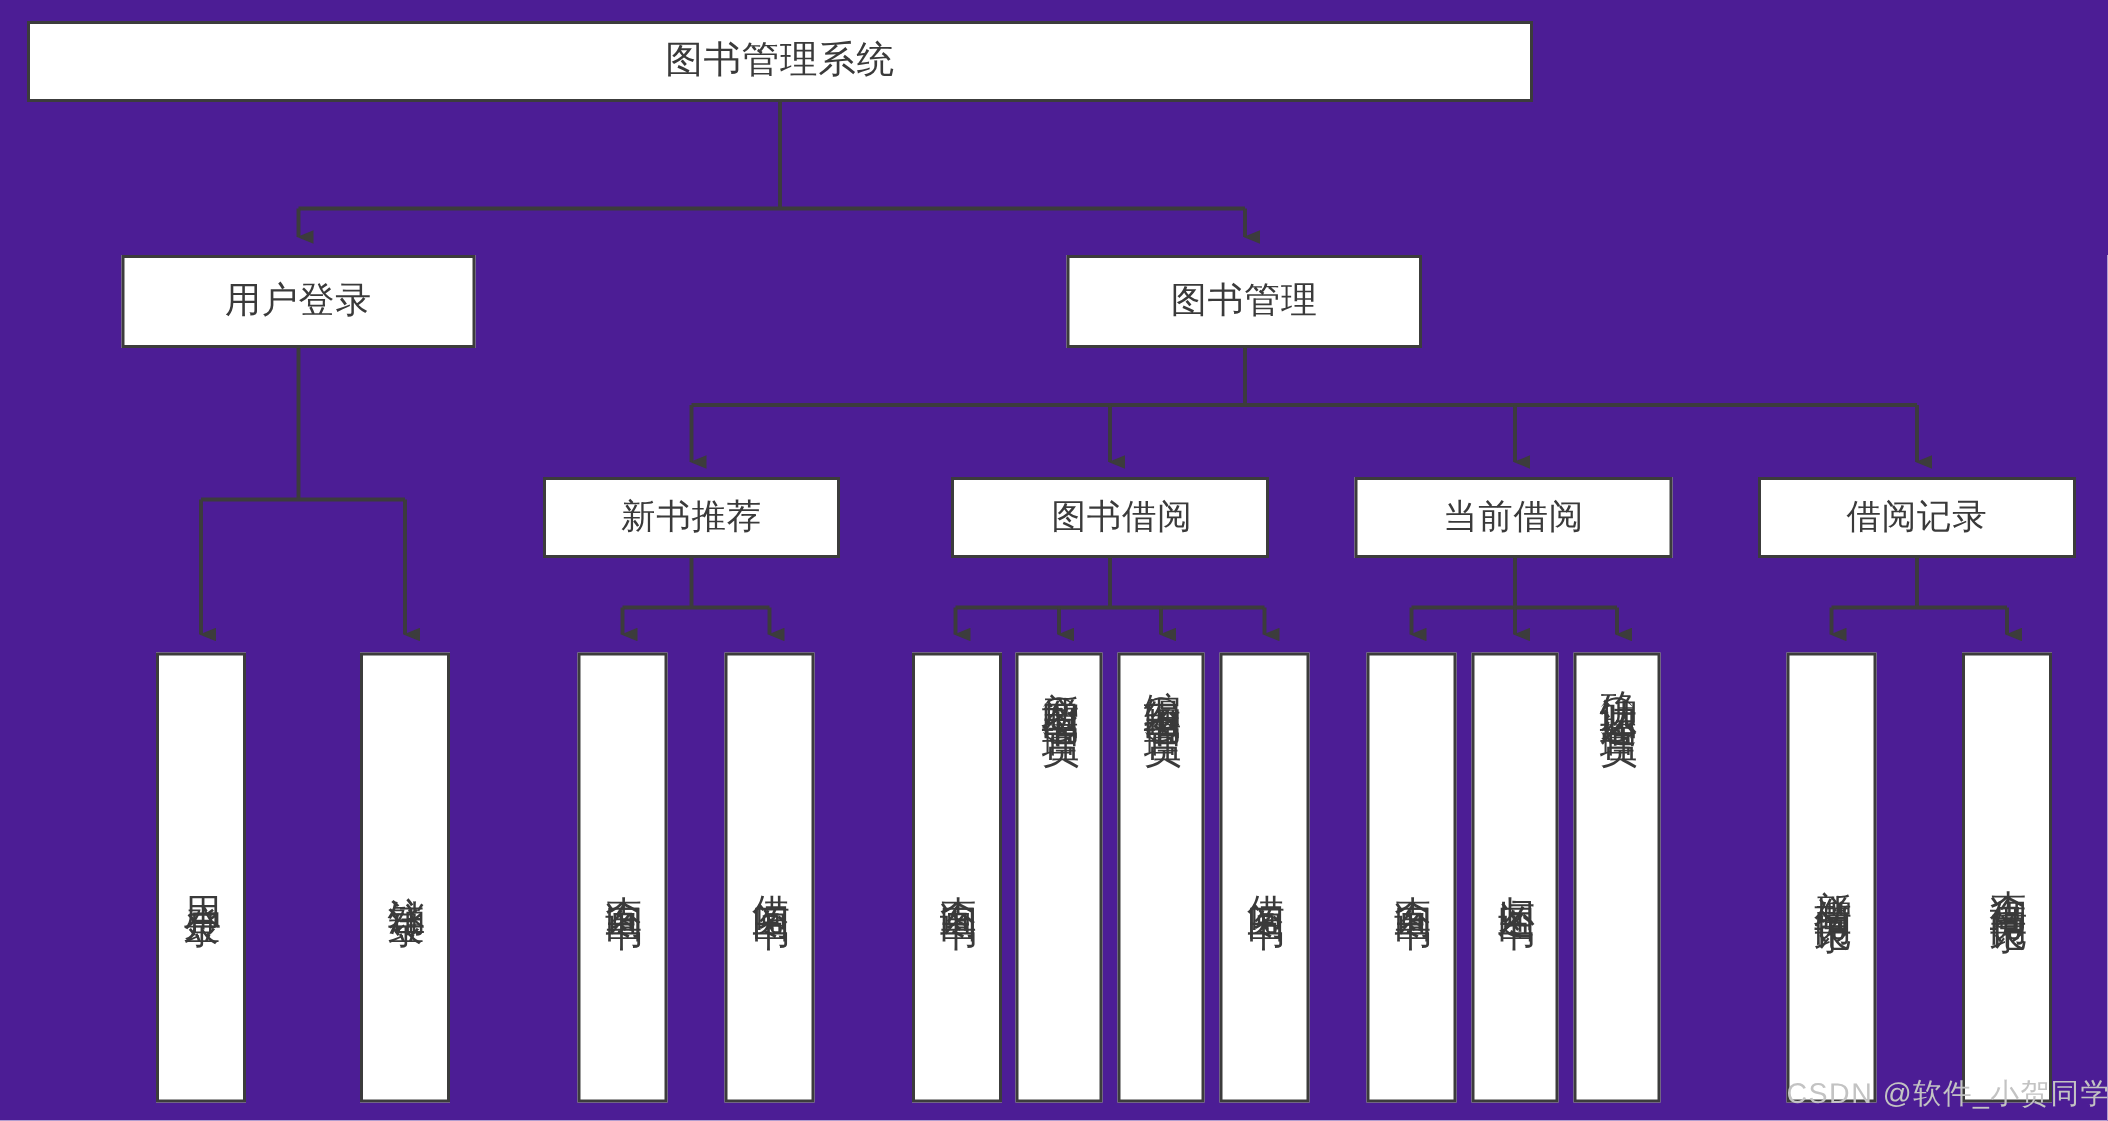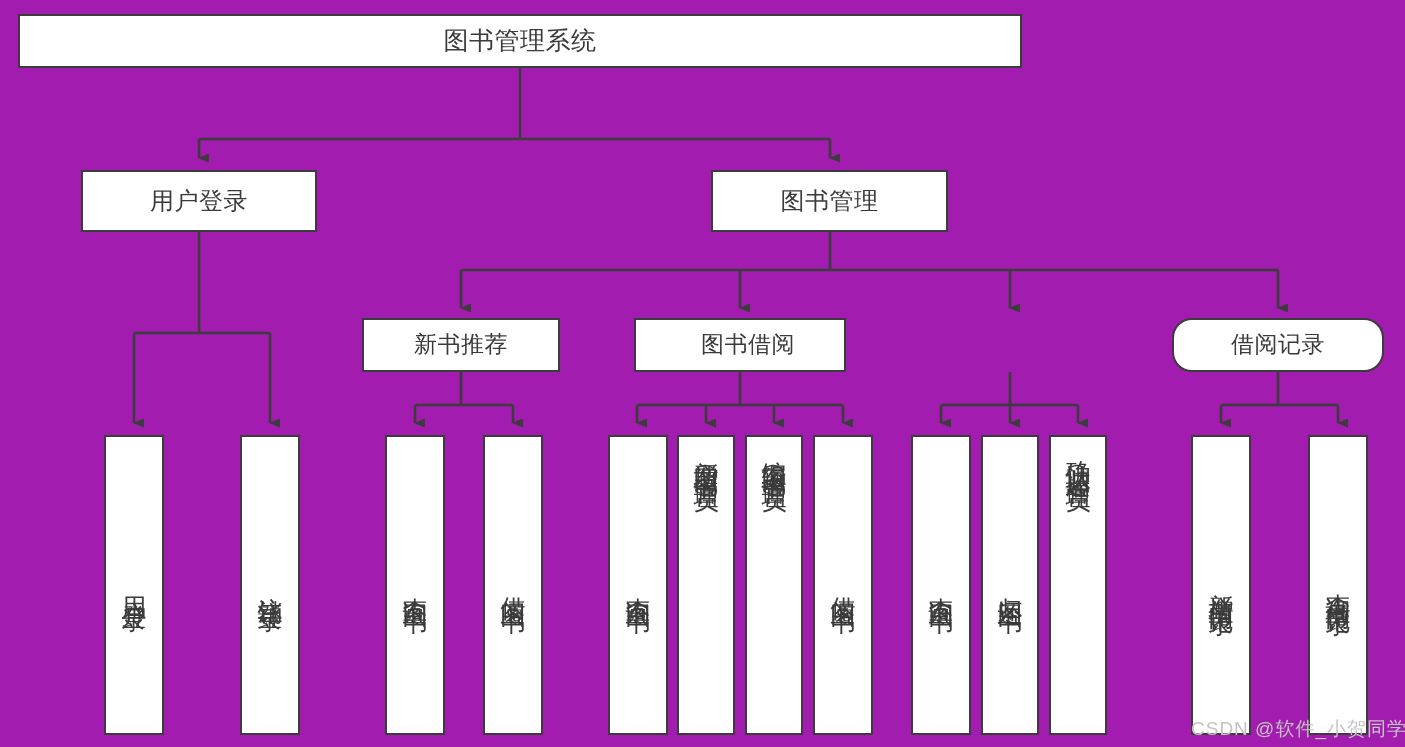--- a/index.html
+++ b/index.html
@@ -8,21 +8,21 @@
     padding: 0;
     background: #ffffff;
   }
   body {
     font-family: "Liberation Sans", "DejaVu Sans", sans-serif;
   }
   #diagram-root {
     position: relative;
     width: 1405px;
     height: 747px;
-    background: #a21caf;
+    background: #4c1d95;
     overflow: hidden;
   }
   svg.wires {
     position: absolute;
     left: 0;
     top: 0;
     width: 1405px;
     height: 747px;
   }
   .node {
@@ -143,21 +143,24 @@
   <div class="node level1" style="left:711px; top:170px; width:237px; height:62px;justify-content:center;">
     <span class="node-label">图书管理</span>
   </div>
 
   <div class="node level2" style="left:362px; top:318px; width:198px; height:54px;justify-content:center;">
     <span class="node-label">新书推荐</span>
   </div>
   <div class="node level2" style="left:634px; top:318px; width:212px; height:54px;padding-left:16px;">
     <span class="node-label">图书借阅</span>
   </div>
-  <div class="node level2" style="left:1172px; top:318px; width:212px; height:54px;border-radius:20px;">
+  <div class="node level2" style="left:903px; top:318px; width:212px; height:54px;">
+    <span class="node-label">当前借阅</span>
+  </div>
+  <div class="node level2" style="left:1172px; top:318px; width:212px; height:54px;">
     <span class="node-label">借阅记录</span>
   </div>
 
   <div class="node leaf" style="left:104px; top:435px; width:60px; height:300px;">
     <span class="node-label">用户登录</span>
   </div>
   <div class="node leaf" style="left:240px; top:435px; width:60px; height:300px;">
     <span class="node-label">注销登录</span>
   </div>
 

